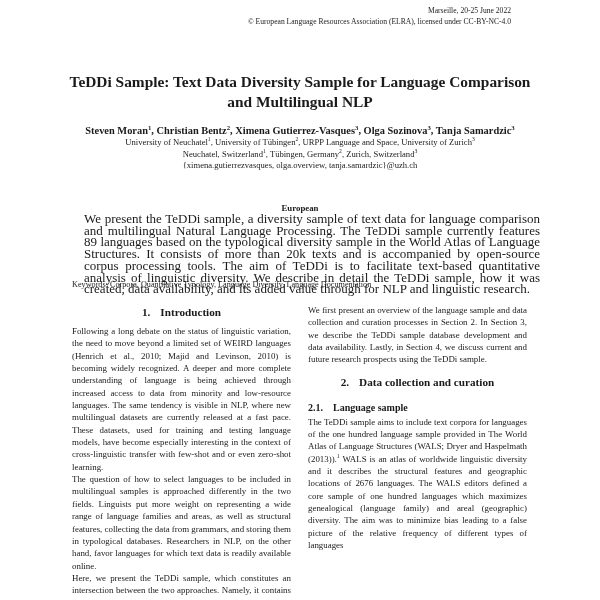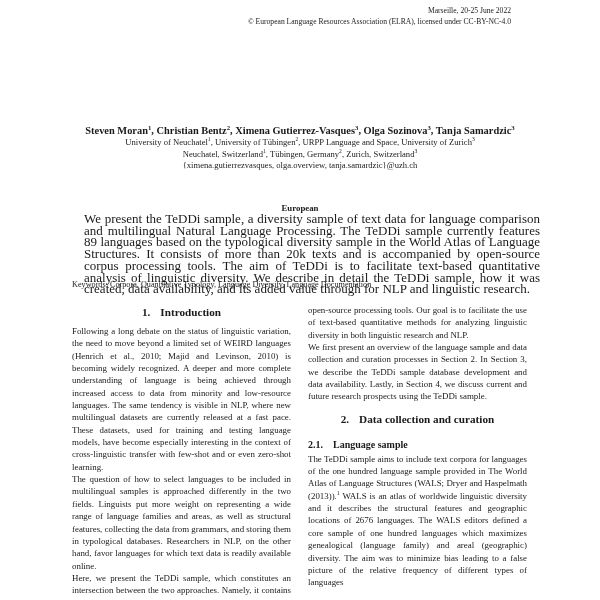--- a/index.html
+++ b/index.html
@@ -26,20 +26,22 @@
 </style>
 </head>
 <body>
 
 <div class="header">
   <div>Marseille, 20-25 June 2022</div>
   <div>© European Language Resources Association (ELRA), licensed under CC-BY-NC-4.0</div>
 </div>
 
 <div class="title">
+  <div>TeDDi Sample: Text Data Diversity Sample for Language Comparison</div>
+  <div>and Multilingual NLP</div>
 </div>
 
 <div class="authors">
   <span>Steven Moran</span><sup>1</sup>,
   <span>Christian Bentz</span><sup>2</sup>,
   <span>Ximena Gutierrez-Vasques</span><sup>3</sup>,
   <span>Olga Sozinova</span><sup>3</sup>,
   <span>Tanja Samardzic</span><sup>3</sup>
 </div>
 
@@ -64,21 +66,20 @@
 <div class="col left">
   <div class="sec-head">
     <span class="sec-num">1.</span><span>Introduction</span>
   </div>
   <p>Following a long debate on the status of linguistic variation, the need to move beyond a limited set of WEIRD languages (Henrich et al., 2010; Majid and Levinson, 2010) is becoming widely recognized. A deeper and more complete understanding of language is being achieved through increased access to data from minority and low-resource languages. The same tendency is visible in NLP, where new multilingual datasets are currently released at a fast pace. These datasets, used for training and testing language models, have become especially interesting in the context of cross-linguistic transfer with few-shot and or even zero-shot learning.</p>
   <p>The question of how to select languages to be included in multilingual samples is approached differently in the two fields. Linguists put more weight on representing a wide range of language families and areas, as well as structural features, collecting the data from grammars, and storing them in typological databases. Researchers in NLP, on the other hand, favor languages for which text data is readily available online.</p>
   <p>Here, we present the TeDDi sample, which constitutes an intersection between the two approaches. Namely, it contains text samples for a selection of languages</p>
 </div>
 
 <div class="col right">
-  <p>open-source processing tools. Our goal is to facilitate the use of text-based quantitative methods for analyzing linguistic diversity in both linguistic research and NLP.</p>
   <p>We first present an overview of the language sample and data collection and curation processes in Section 2. In Section 3, we describe the TeDDi sample database development and data availability. Lastly, in Section 4, we discuss current and future research prospects using the TeDDi sample.</p>
   <div class="sec-head s2">
     <span class="sec-num">2.</span><span>Data collection and curation</span>
   </div>
   <div class="sub-head">
     <span class="sec-num">2.1.</span><span>Language sample</span>
   </div>
   <p><span>The TeDDi sample aims to include text corpora for languages of the one hundred language sample provided in The World Atlas of Language Structures (WALS; Dryer and Haspelmath (2013)).</span><sup>1</sup><span> WALS is an atlas of worldwide linguistic diversity and it describes the structural features and geographic locations of 2676 languages. The WALS editors defined a core sample of one hundred languages which maximizes genealogical (language family) and areal (geographic) diversity. The aim was to minimize bias leading to a false picture of the relative frequency of different types of languages</span></p>
 </div>
 

